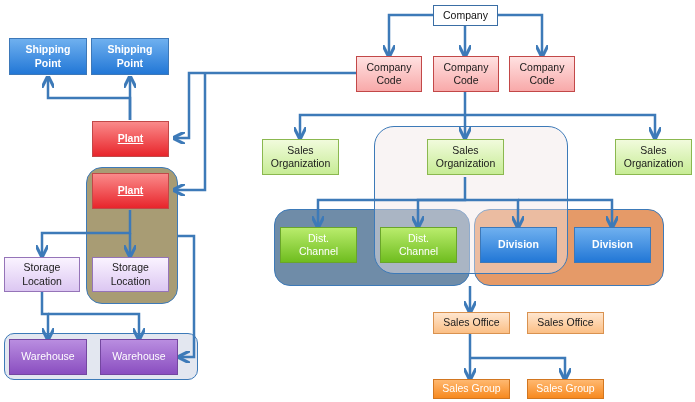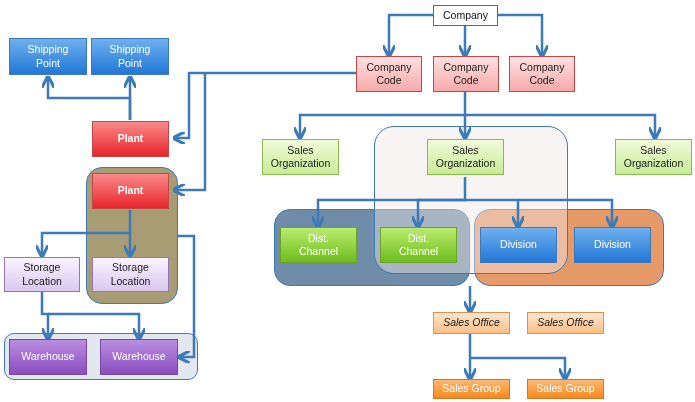--- a/index.html
+++ b/index.html
@@ -3,29 +3,29 @@
 <meta charset="utf-8">
 <style>
   html, body { margin:0; padding:0; background:#ffffff; }
   body { width:695px; height:402px; position:relative; overflow:hidden;
          font-family:"Liberation Sans", sans-serif; }
   svg.wires { position:absolute; left:0; top:0; width:695px; height:402px; }
   .grp { position:absolute; border-radius:16px; box-sizing:border-box; }
   .node { position:absolute; box-sizing:border-box; display:flex; align-items:center;
           justify-content:center; text-align:center; font-size:10.5px; line-height:1.25;
           white-space:pre-line; }
-  .blue { background:linear-gradient(#6fb0ef,#2277d6); border:1px solid #3d78b8; color:#fff; font-weight:normal;text-align:center; }
-  .red { background:linear-gradient(#fa8a8a,#e8252b); border:1px solid #c24848; color:#fff; font-weight:bold; }
+  .blue { background:linear-gradient(#6fb0ef,#2277d6); border:1px solid #3d78b8; color:#fff; font-weight:bold;text-align:center; }
+  .red { background:linear-gradient(#fa8a8a,#e8252b); border:1px solid #c24848; color:#fff; font-weight:bold;text-decoration:underline; }
   .pink { background:linear-gradient(#ffe1e1,#f8a9a9); border:1px solid #c24848; color:#1a1a1a; }
   .white { background:#fff; border:1.5px solid #3a6ea5; color:#111; }
   .green { background:linear-gradient(#f1fbdc,#c7ec95); border:1px solid #8bb84f; color:#1a1a1a; }
   .green-solid { background:linear-gradient(#b9ec6c,#6fbd1f); border:1px solid #6aa52a; color:#fff; }
   .lilac { background:linear-gradient(#faf3ff,#dcc7f2); border:1px solid #9574b8; color:#1a1a1a; }
   .purple { background:linear-gradient(#b98de0,#8a4ec0); border:1px solid #7447a0; color:#fff; font-weight:normal; }
-  .orange-light { background:linear-gradient(#ffe6cf,#fbbf85); border:1px solid #d99250; color:#1a1a1a;font-style:italic; }
+  .orange-light { background:linear-gradient(#ffe6cf,#fbbf85); border:1px solid #d99250; color:#1a1a1a; }
   .orange { background:linear-gradient(#ffb870,#f7891f); border:1px solid #d27620; color:#fff; font-weight:normal; }
 </style>
 </head>
 <body>
 
 <div class="grp" style="left:86px;top:167px;width:92px;height:137px;background:#a89c74;border:1.5px solid #3d7ab8;"></div>
 <div class="grp" style="left:4px;top:333px;width:194px;height:47px;background:#e3e7f0;border:1.5px solid #3d7ab8;border-radius:10px;"></div>
 <div class="grp" style="left:274px;top:209px;width:196px;height:77px;background:#6f8ca8;border:1.5px solid #3d7ab8;"></div>
 <div class="grp" style="left:474px;top:209px;width:190px;height:77px;background:#e59a68;border:1.5px solid #3d7ab8;"></div>
 <div class="grp" style="left:374px;top:126px;width:194px;height:148px;background:rgba(242,230,230,0.45);border:1.5px solid #3d7ab8;border-radius:20px;"></div>

